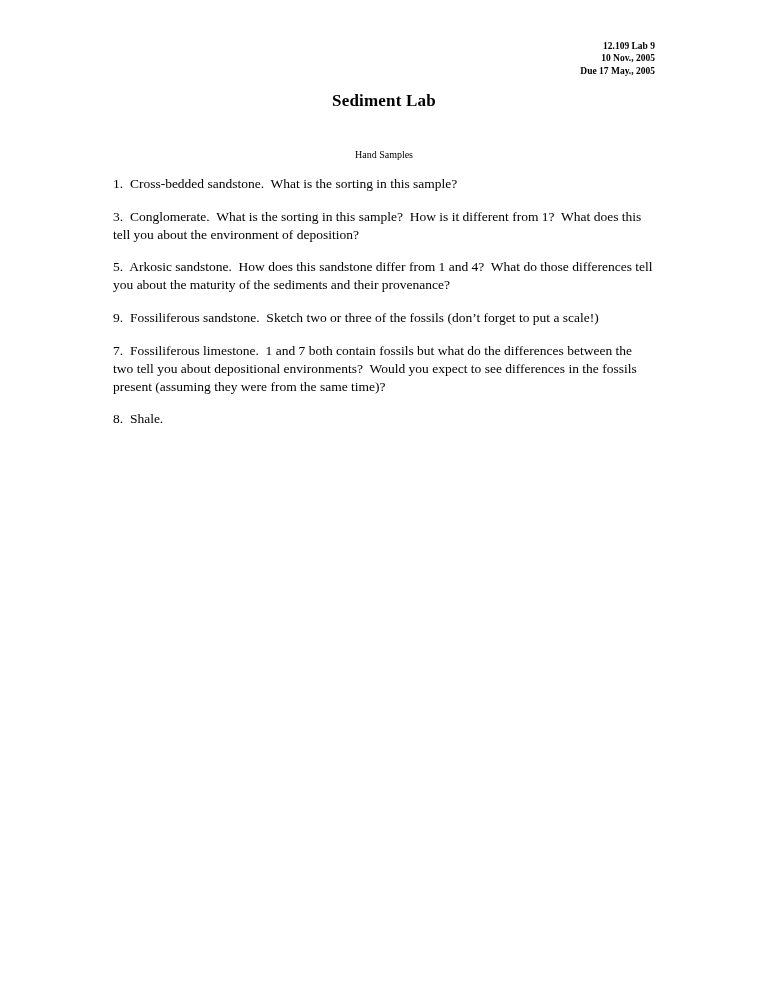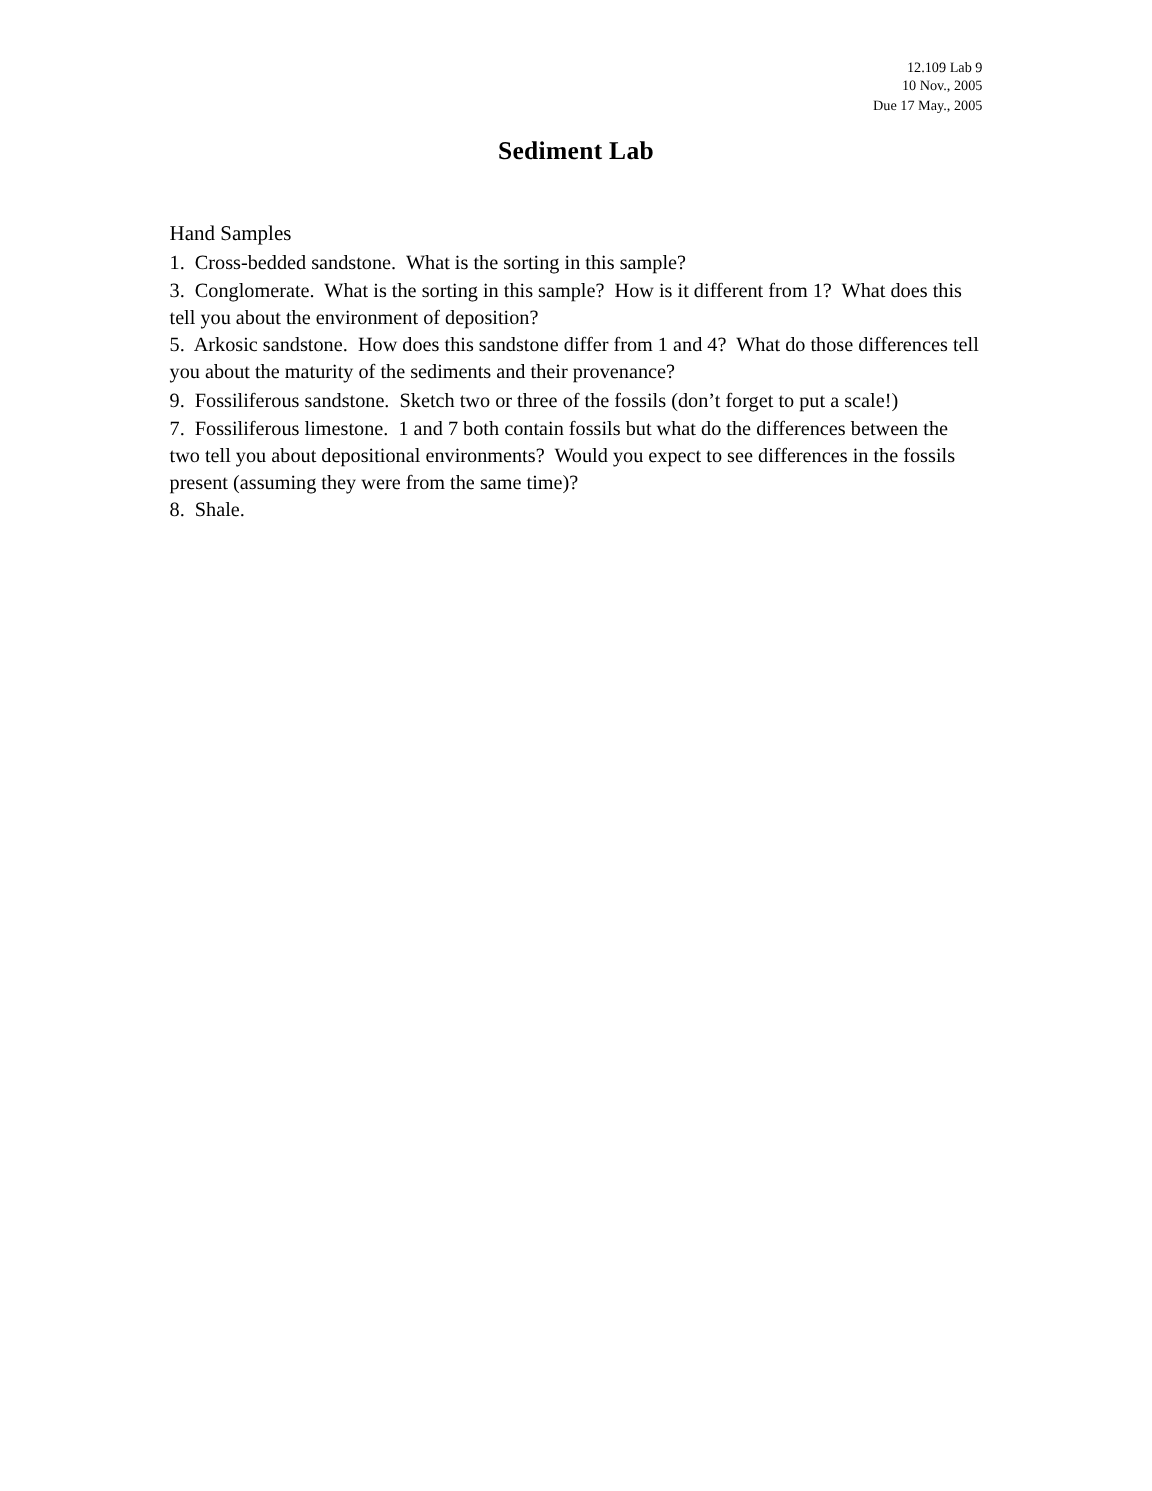--- a/index.html
+++ b/index.html
@@ -15,40 +15,42 @@
     box-sizing: border-box;
     padding: 40px 113px 0 113px;
     font-family: "Liberation Serif", "DejaVu Serif", serif;
     color: #000000;
     overflow: hidden;
   }
   .doc-meta {
     text-align: right;
     font-size: 9.5px;
     line-height: 1.3;
+    font-weight: bold;
   }
   .doc-meta div {
     white-space: pre;
   }
   .doc-title {
     text-align: center;
     font-size: 17px;
     font-weight: bold;
     margin: 14px 0 0 0;
     letter-spacing: 0.2px;
   }
   .section-heading {
-    font-size: 14px;
+    font-size: 10px;
     margin: 38px 0 0 0;
     white-space: pre-wrap;
+    text-align: center;
   }
   .question {
     font-size: 13.5px;
     line-height: 1.32;
-    margin: 1px 0 0 0;
+    margin: 15px 0 0 0;
     white-space: pre-wrap;
   }
 </style>
 </head>
 <body>
 
 <div class="page">
 
   <div class="doc-meta">
     <div>12.109 Lab 9</div>

